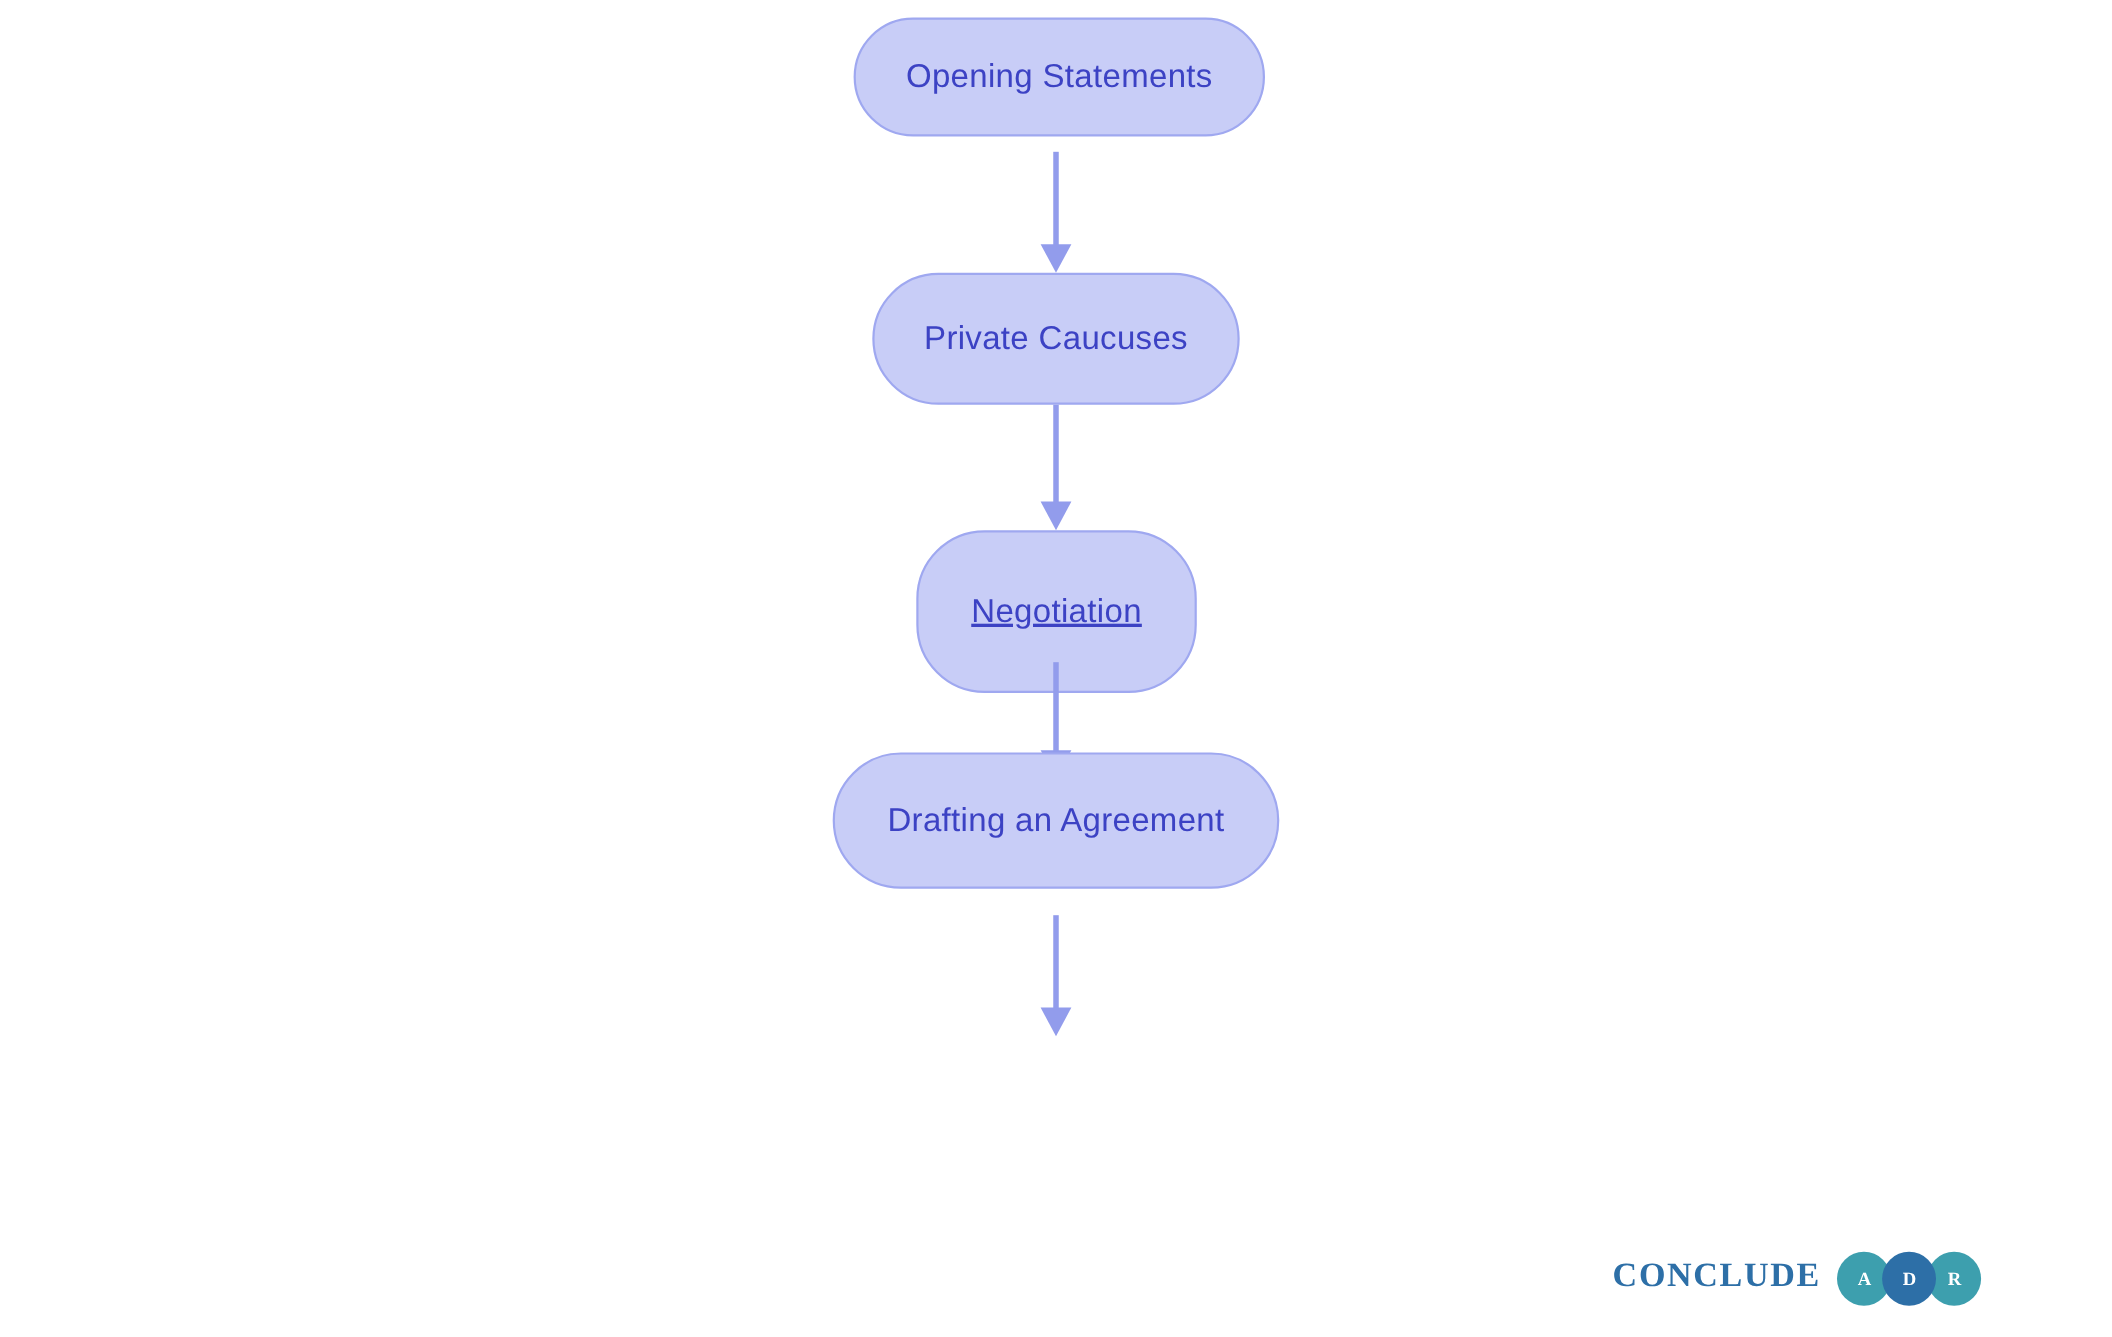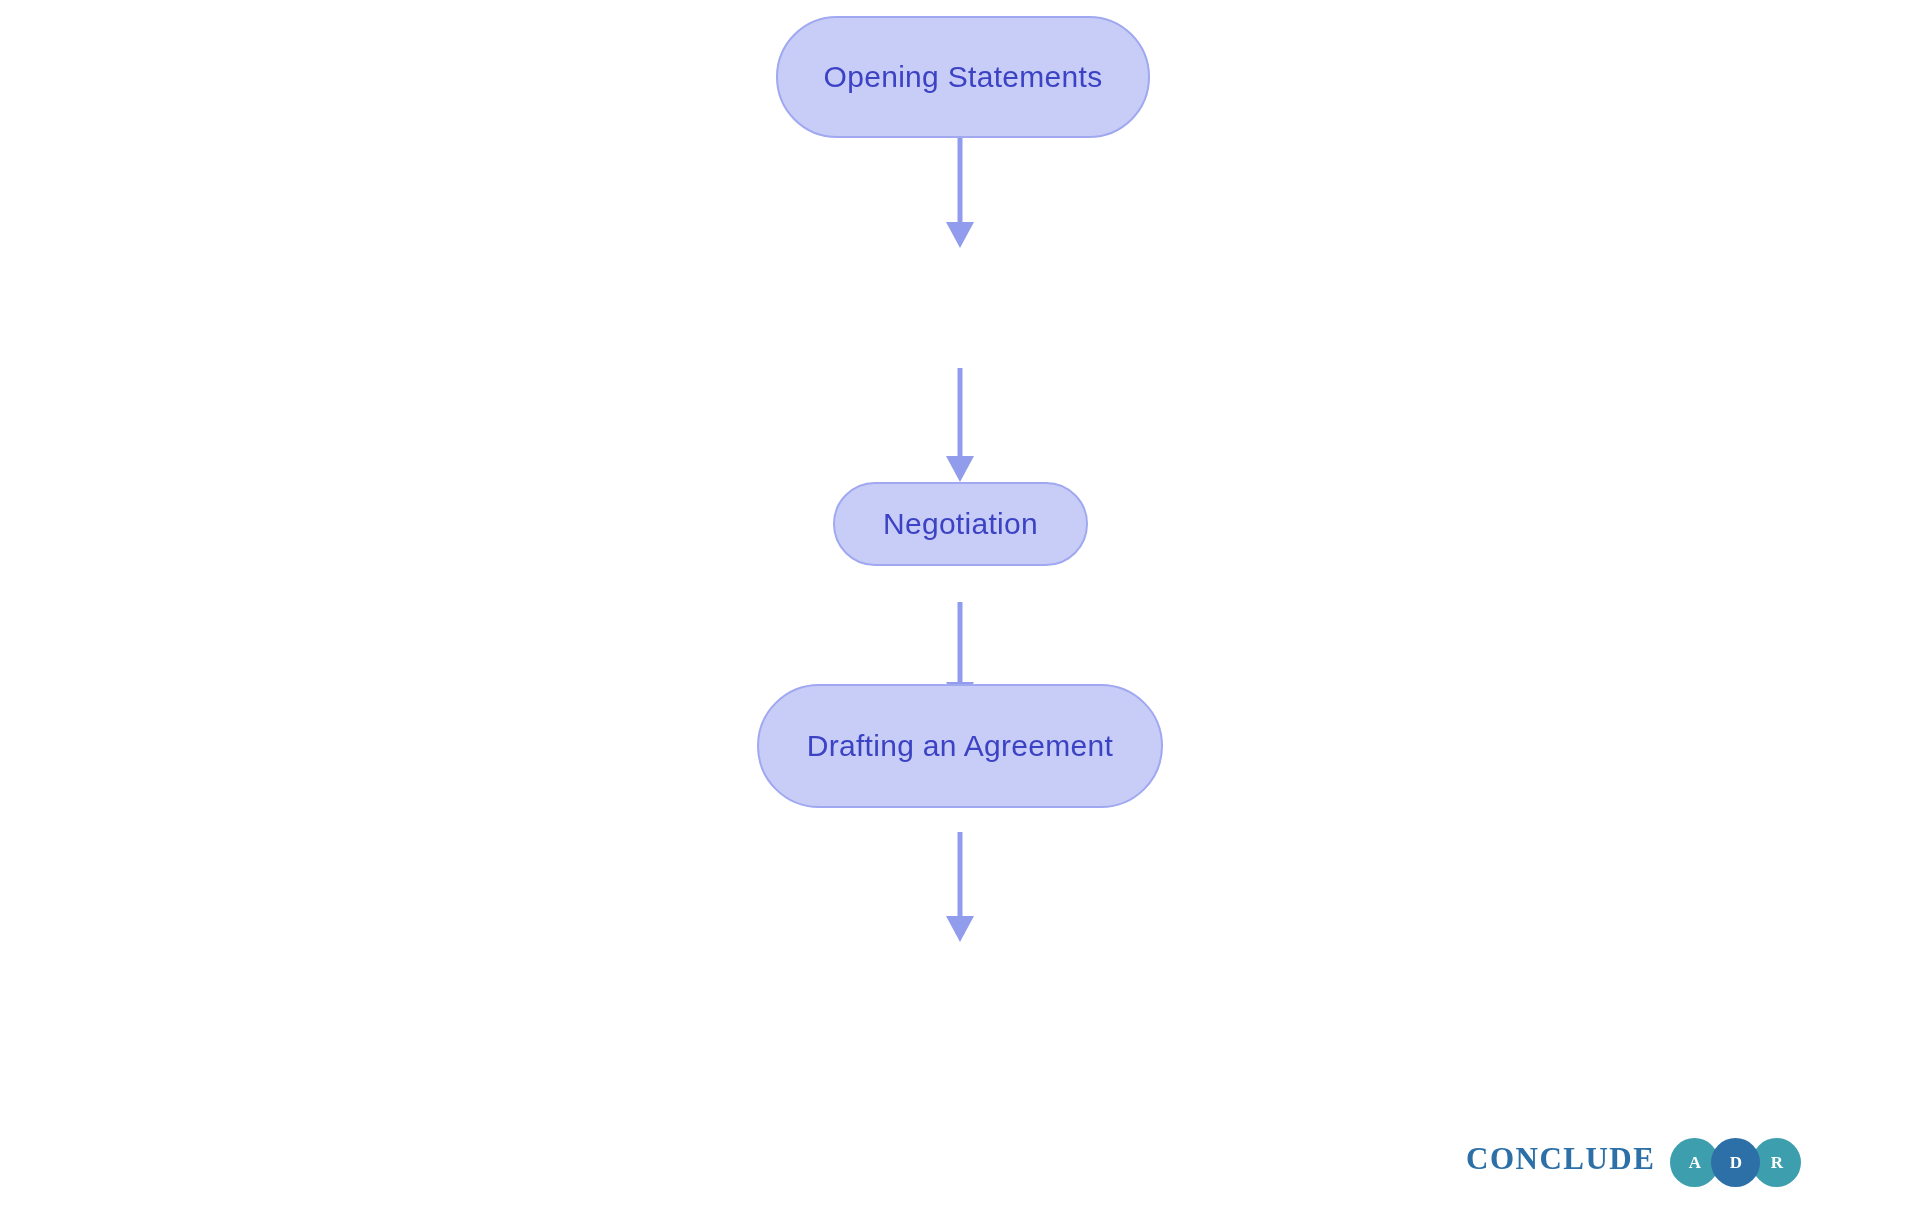--- a/index.html
+++ b/index.html
@@ -91,36 +91,39 @@
   }
   .logo-circle.teal { background: var(--circle-teal, #3d9fae); z-index: 1; }
   .logo-circle.blue { background: var(--circle-blue, #2d6fa7); z-index: 2; }
   .logo-circle + .logo-circle { margin-left: -8px; }
 </style>
 </head>
 <body>
 
 <div class="canvas">
 
-  <div class="flow-node" style="left:776px; top:16px; width:374px; height:122px;">
+  <div class="flow-node" style="left:776px; top:16px; width:374px; height:108px;">
     <span>Opening Statements</span>
   </div>
 
   <div class="flow-arrow" style="left:960px; top:138px; height:110px;">
     <div class="shaft" style="height:86px;"></div>
     <div class="head"></div>
   </div>
 
+  <div class="flow-node" style="left:793px; top:248px; width:334px; height:120px;">
+    <span>Private Caucuses</span>
+  </div>
 
   <div class="flow-arrow" style="left:960px; top:368px; height:114px;">
     <div class="shaft" style="height:90px;"></div>
     <div class="head"></div>
   </div>
 
-  <div class="flow-node" style="left:833px; top:482px; width:255px; height:84px;">
+  <div class="flow-node" style="left:833px; top:482px; width:255px; height:148px;text-decoration:underline;">
     <span>Negotiation</span>
   </div>
 
   <div class="flow-arrow" style="left:960px; top:602px; height:106px;">
     <div class="shaft" style="height:82px;"></div>
     <div class="head"></div>
   </div>
 
   <div class="flow-node" style="left:757px; top:684px; width:406px; height:124px;">
     <span>Drafting an Agreement</span>

